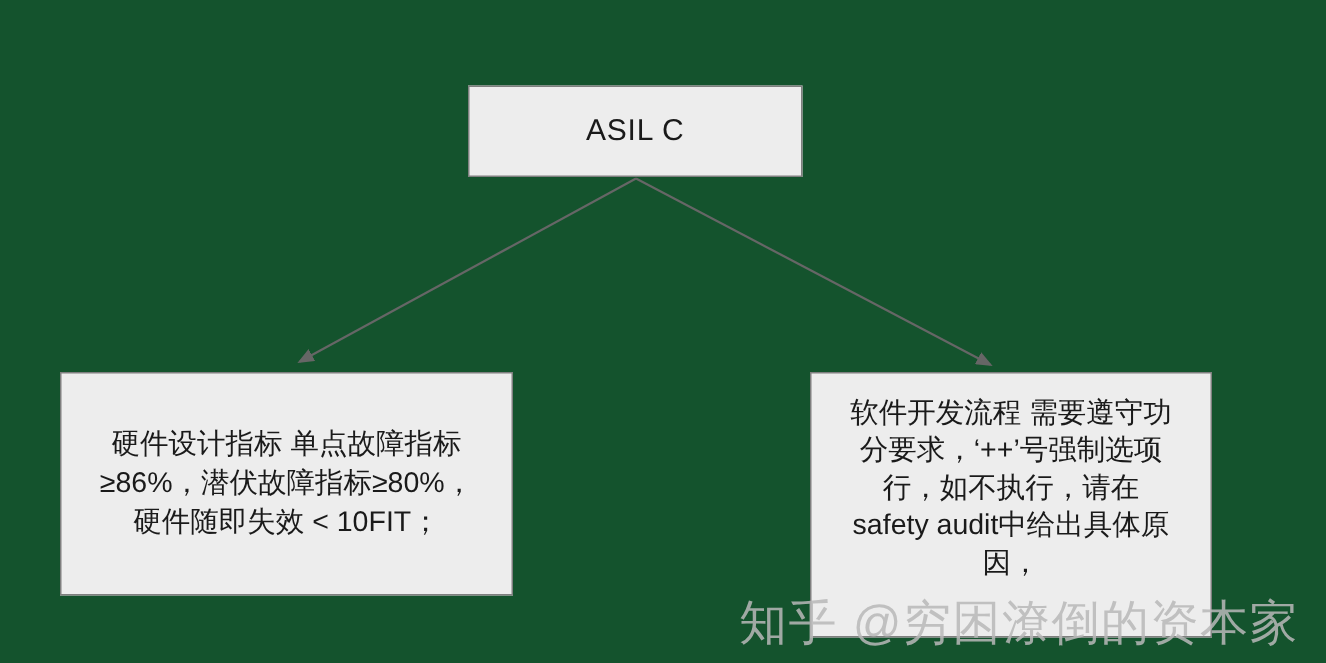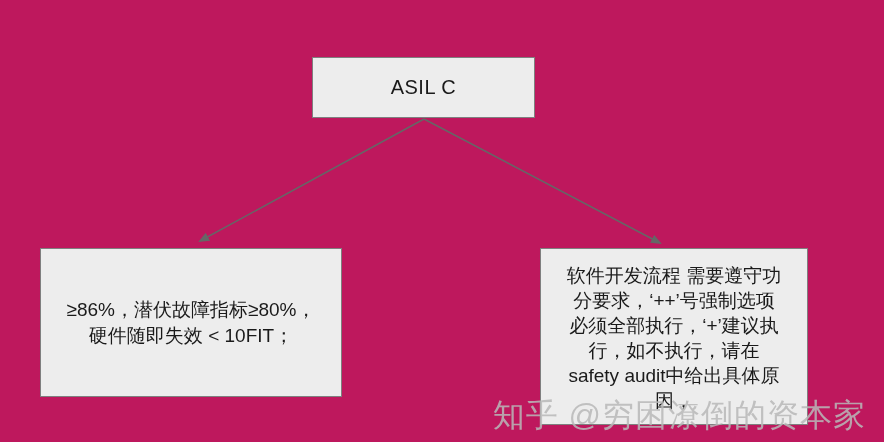--- a/index.html
+++ b/index.html
@@ -5,21 +5,21 @@
   html, body {
     margin: 0;
     padding: 0;
     background: #ffffff;
     font-family: "Liberation Sans", "DejaVu Sans", sans-serif;
   }
   .canvas {
     position: relative;
     width: 884px;
     height: 442px;
-    background: #be185d;
+    background: #14532d;
     overflow: hidden;
   }
   .connector-layer {
     position: absolute;
     left: 0;
     top: 0;
     width: 884px;
     height: 442px;
     pointer-events: none;
   }
@@ -89,28 +89,28 @@
     </defs>
     <line x1="424" y1="119" x2="200" y2="241" stroke="#666666" stroke-width="1.5" marker-end="url(#arrowhead)"></line>
     <line x1="424" y1="119" x2="660" y2="243" stroke="#666666" stroke-width="1.5" marker-end="url(#arrowhead)"></line>
   </svg>
 
   <div class="node node-top">
     <span class="line">ASIL C</span>
   </div>
 
   <div class="node node-left">
+    <span class="line">硬件设计指标 单点故障指标</span>
     <span class="line">≥86%，潜伏故障指标≥80%，</span>
     <span class="line">硬件随即失效 &lt; 10FIT；</span>
   </div>
 
   <div class="node node-right">
     <span class="line">软件开发流程 需要遵守功</span>
     <span class="line">分要求，‘++’号强制选项</span>
-    <span class="line">必须全部执行，‘+’建议执</span>
     <span class="line">行，如不执行，请在</span>
     <span class="line">safety audit中给出具体原</span>
     <span class="line">因，</span>
   </div>
 
   <div class="watermark">知乎 @穷困潦倒的资本家</div>
 
 </div>
 
 </body></html>

